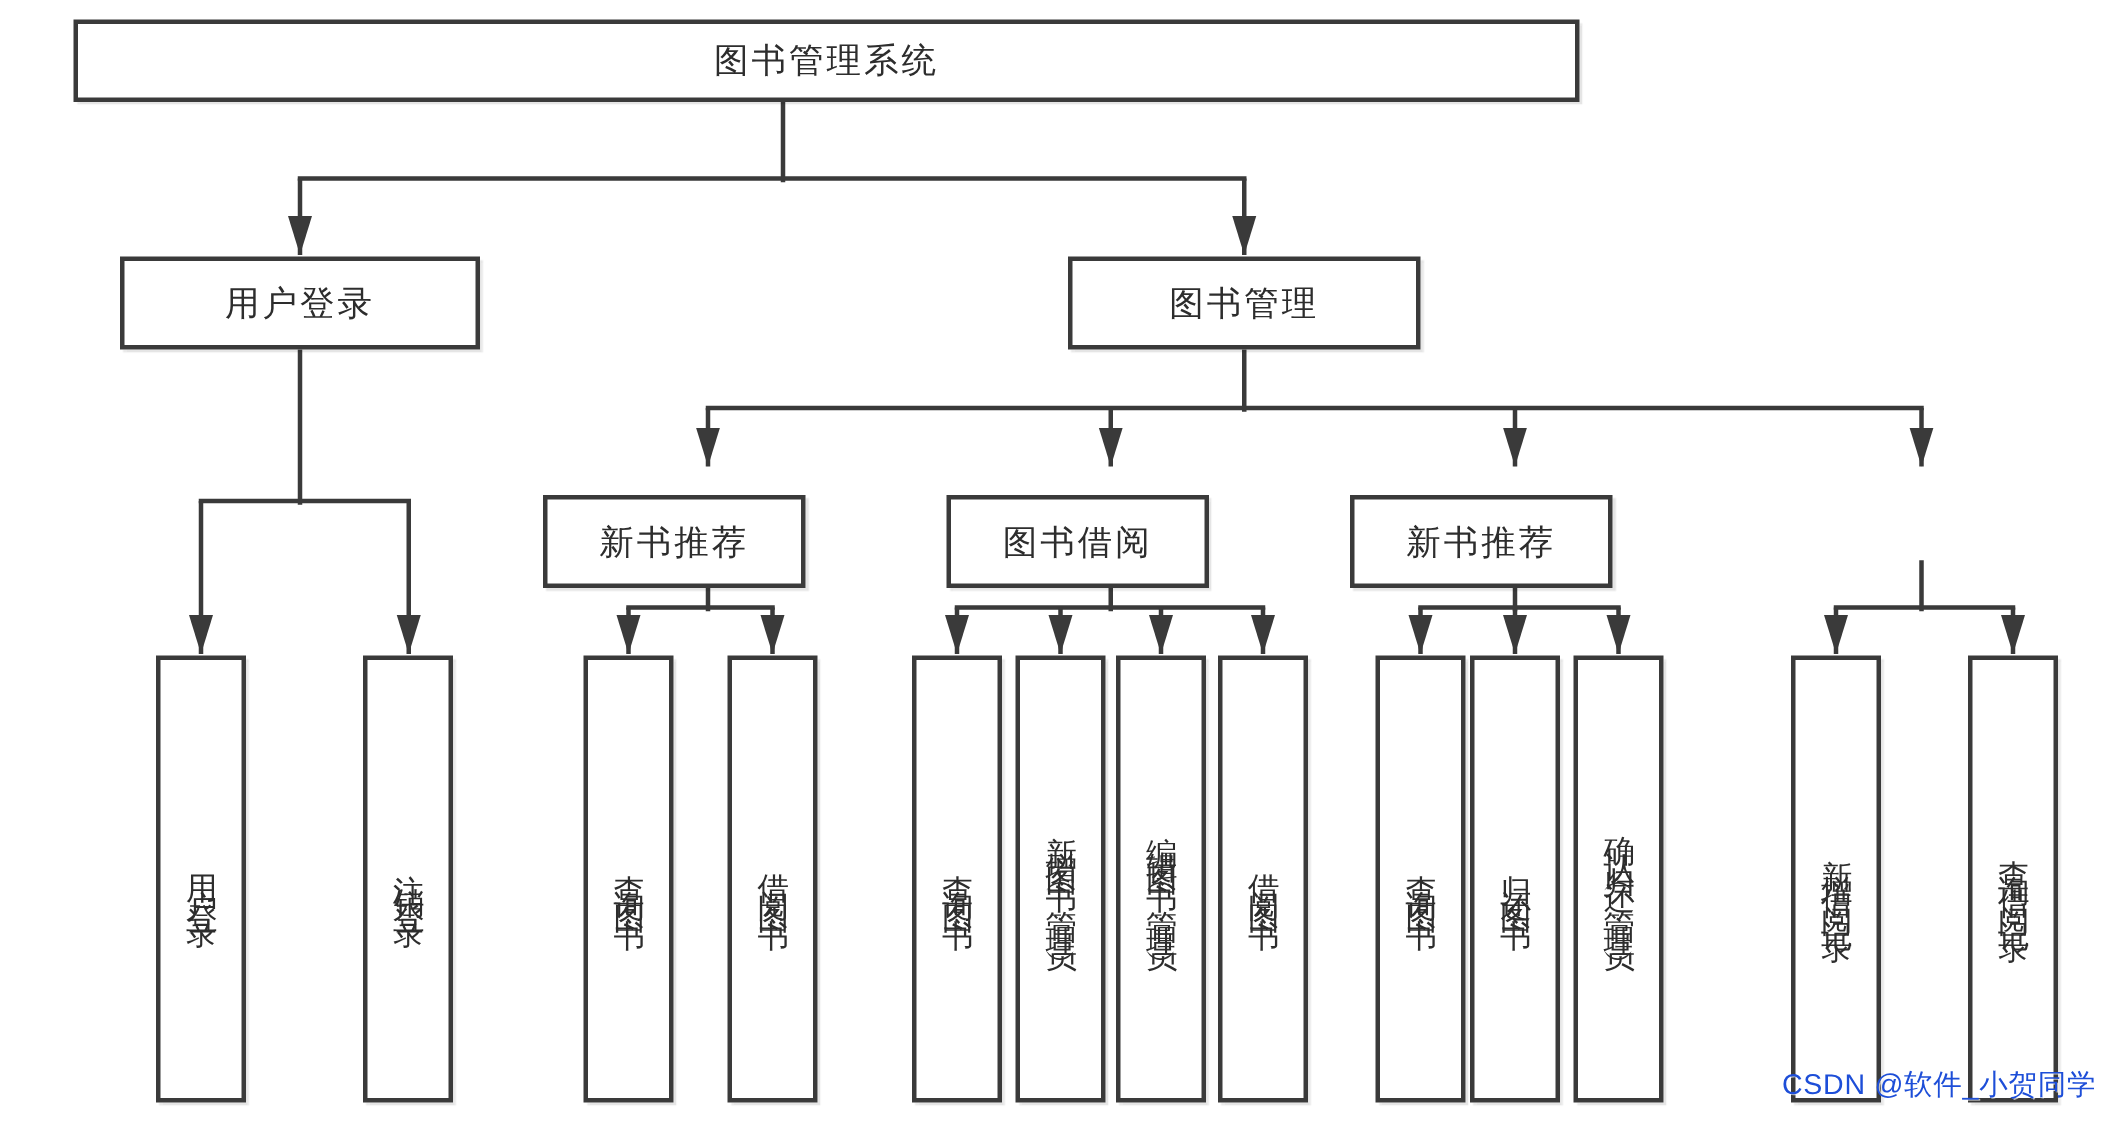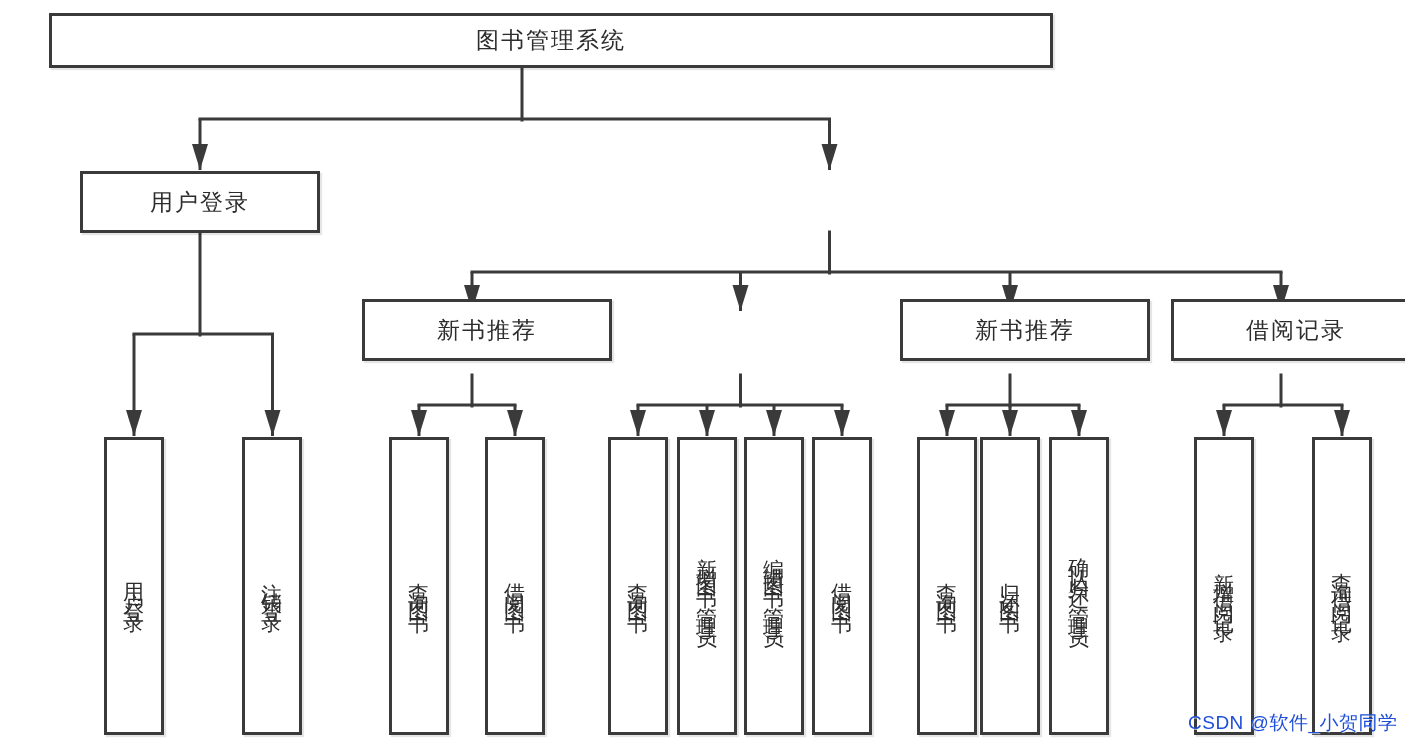--- a/index.html
+++ b/index.html
@@ -32,21 +32,21 @@
   .node span { display: block; }
   .hlabel {
     font-size: 23px;
     letter-spacing: 2px;
     white-space: nowrap;
     color: #2d2d2d;
   }
   .root  { left: 21px;  top: 13px;  width: 1004px; height: 55px; margin-left: 28px; }
   .l2a   { left: 80px;  top: 171px; width: 240px;  height: 62px; }
   .l2b   { left: 712px; top: 171px; width: 235px;  height: 62px; }
-  .l3    { top: 299px; width: 250px; height: 62px; }
+  .l3    { top: 330px; width: 175px; height: 62px; }
   .l3a { left: 362px; }  .l3b { left: 631px; }
   .l3c { left: 900px; }  .l3d { left: 1171px; }
   .leaf  { top: 437px; width: 60px; height: 298px; }
   .vtext {
     writing-mode: vertical-rl;
     text-orientation: mixed;
     font-size: 21px;
     letter-spacing: 10px;
     line-height: 1;
     color: #2d2d2d;
@@ -121,29 +121,32 @@
     </g>
   </svg>
 
   <div class="node root">
     <span class="hlabel">图书管理系统</span>
   </div>
 
   <div class="node l2a">
     <span class="hlabel">用户登录</span>
   </div>
+  <div class="node l2b">
+    <span class="hlabel">图书管理</span>
+  </div>
 
   <div class="node l3 l3a">
     <span class="hlabel">新书推荐</span>
   </div>
+  <div class="node l3 l3b">
+    <span class="hlabel">图书借阅</span>
+  </div>
   <div class="node l3 l3c">
     <span class="hlabel">新书推荐</span>
-  </div>
-  <div class="node l3 l3d">
-    <span class="hlabel">借阅记录</span>
   </div>
 
   <div class="node leaf lf1">
     <span class="vtext">用户登录</span>
   </div>
   <div class="node leaf lf2">
     <span class="vtext">注销登录</span>
   </div>
   <div class="node leaf lf3">
     <span class="vtext">查询图书</span>

